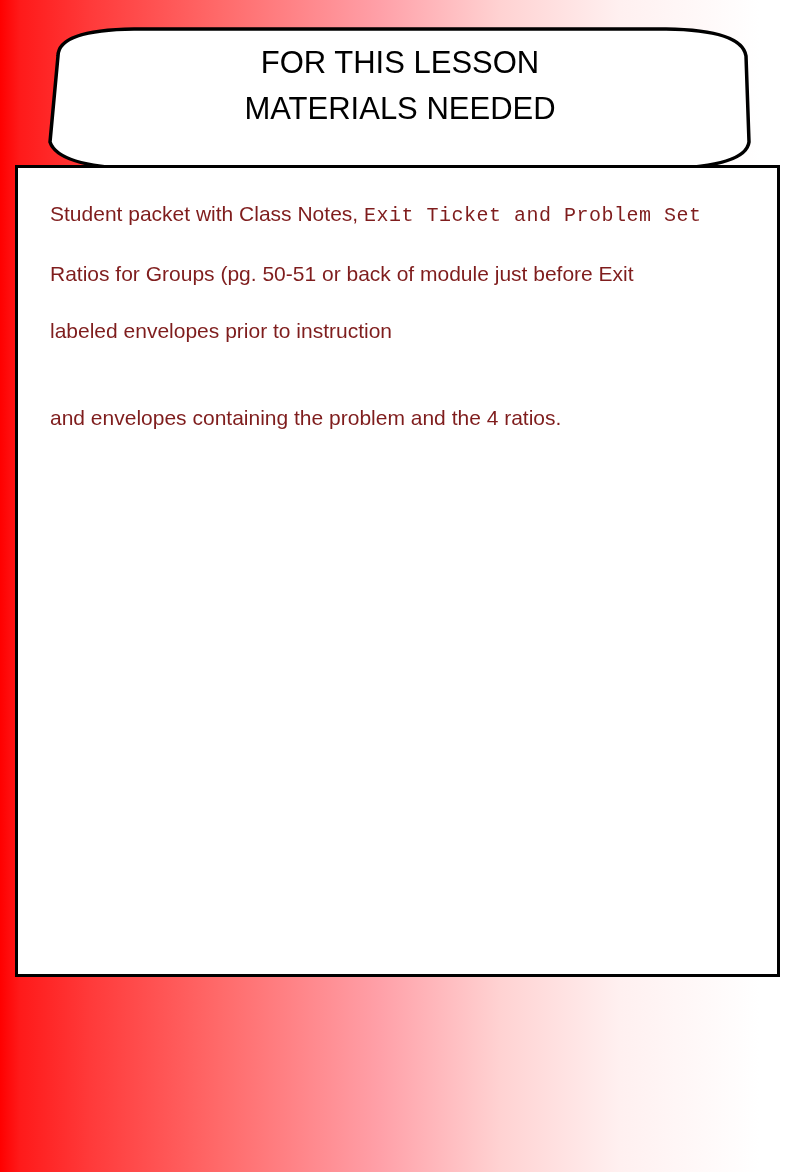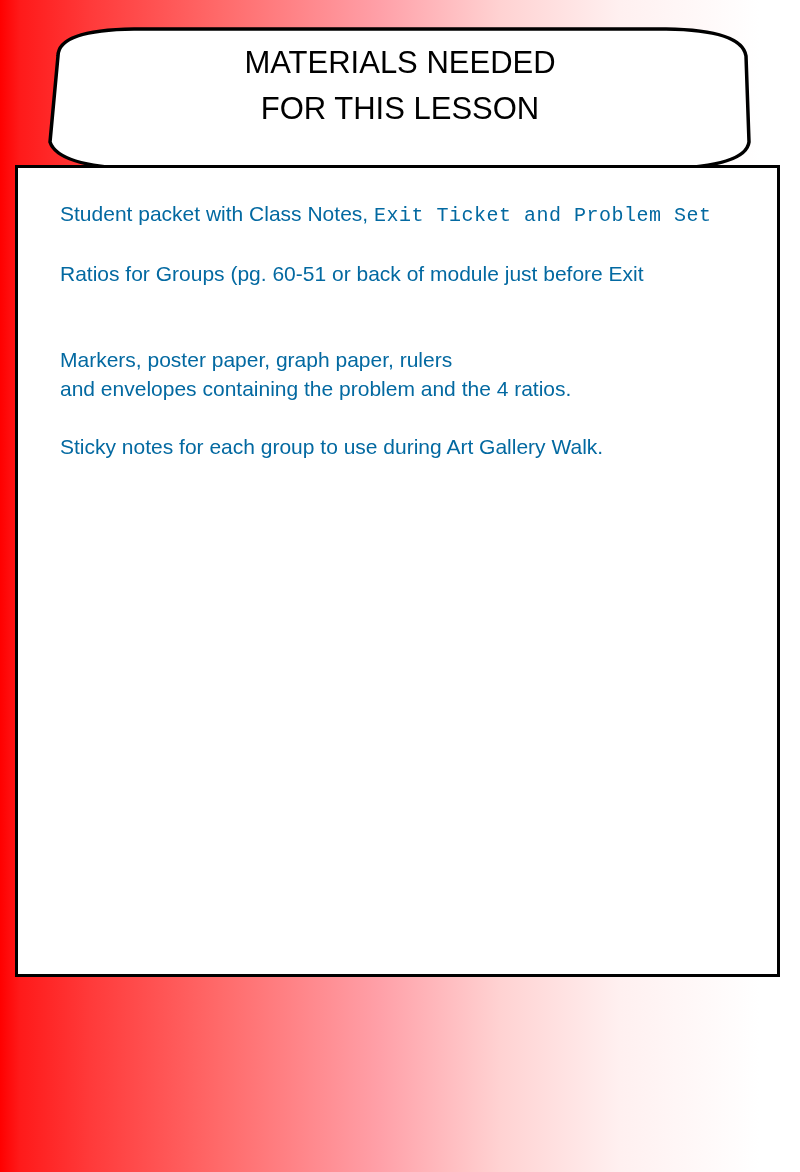--- a/index.html
+++ b/index.html
@@ -15,49 +15,47 @@
     .title-text {
       position: absolute; left: 44px; top: 40px; width: 712px;
       text-align: center; font-size: 31px; line-height: 46px; color: #000;
       letter-spacing: 0px;
     }
     .content-box {
       position: absolute; left: 15px; top: 165px; width: 759px; height: 806px;
       background: #fff; border: 3px solid #000;
     }
     .content {
-      position: absolute; left: 60px; top: 200px; width: 705px;
-      font-size: 21px; line-height: 28.7px; color: #0369a1;
+      position: absolute; left: 50px; top: 200px; width: 705px;
+      font-size: 21px; line-height: 28.7px; color: #7f1d1d;
     }
     .para { margin: 0 0 29px 0; }
     .mono { font-family: "Liberation Mono", monospace; font-size: 20px; letter-spacing: 0.5px; }
   </style>
 </head>
 <body>
 
 <div class="title-shape">
   <svg width="712" height="146" viewBox="0 0 712 146">
     <path d="M 14 30 Q 14 4 90 3 L 622 3 Q 698 4 702 30 L 705 116 Q 702 140 622 143 L 90 143 Q 14 140 6 116 Z" fill="#ffffff" stroke="#000000" stroke-width="3.5"></path>
   </svg>
 </div>
 <div class="title-text">
+  <div>FOR THIS LESSON</div>
   <div>MATERIALS NEEDED</div>
-  <div>FOR THIS LESSON</div>
 </div>
 
 <div class="content-box"></div>
 
 <div class="content">
   <p class="para">
     <span>Student packet with Class Notes,  </span><span class="mono">Exit Ticket and Problem Set</span>
   </p>
   <p class="para">
-    <span>Ratios for Groups (pg. 60-51 or back of module just before Exit</span><br>
+    <span>Ratios for Groups (pg. 50-51 or back of module just before Exit</span><br>
     <br>
+    <span>labeled envelopes prior to instruction</span>
   </p>
   <p class="para">
-    <span>Markers, poster paper, graph paper, rulers</span><br>
+    <br>
     <span>and envelopes containing the problem and the 4 ratios.</span>
-  </p>
-  <p class="para">
-    <span>Sticky notes for each group to use during Art Gallery Walk.</span>
   </p>
 </div>
 
 </body></html>

